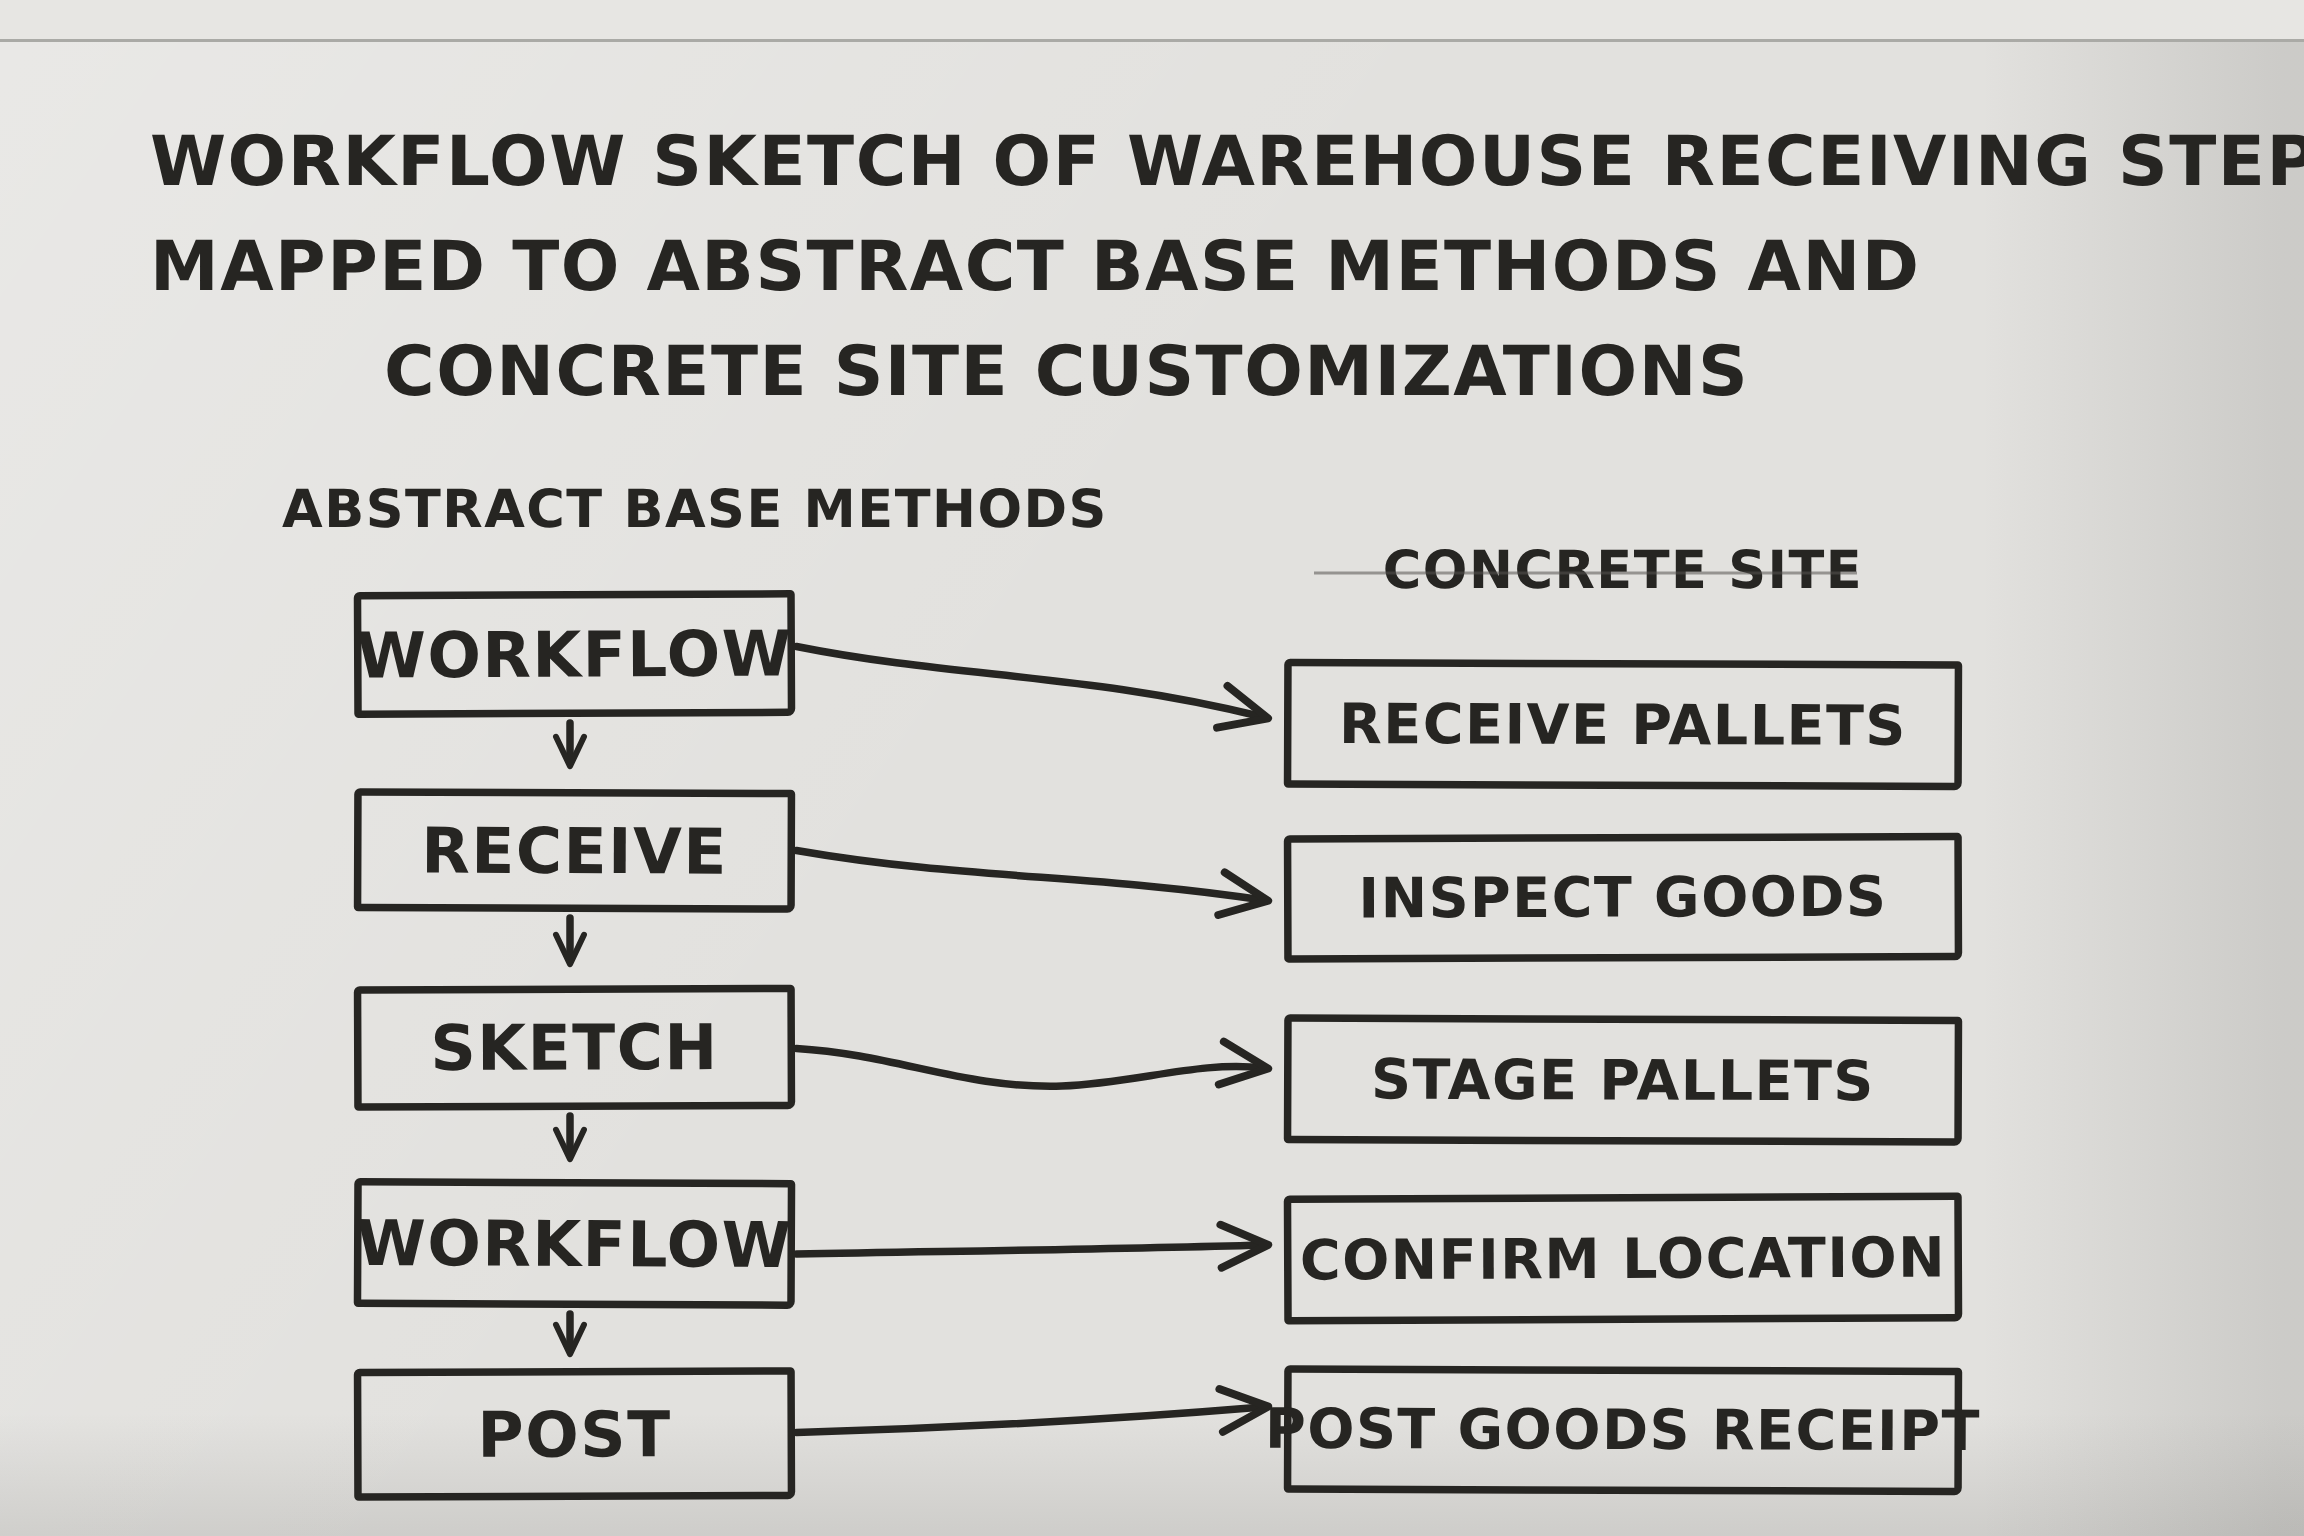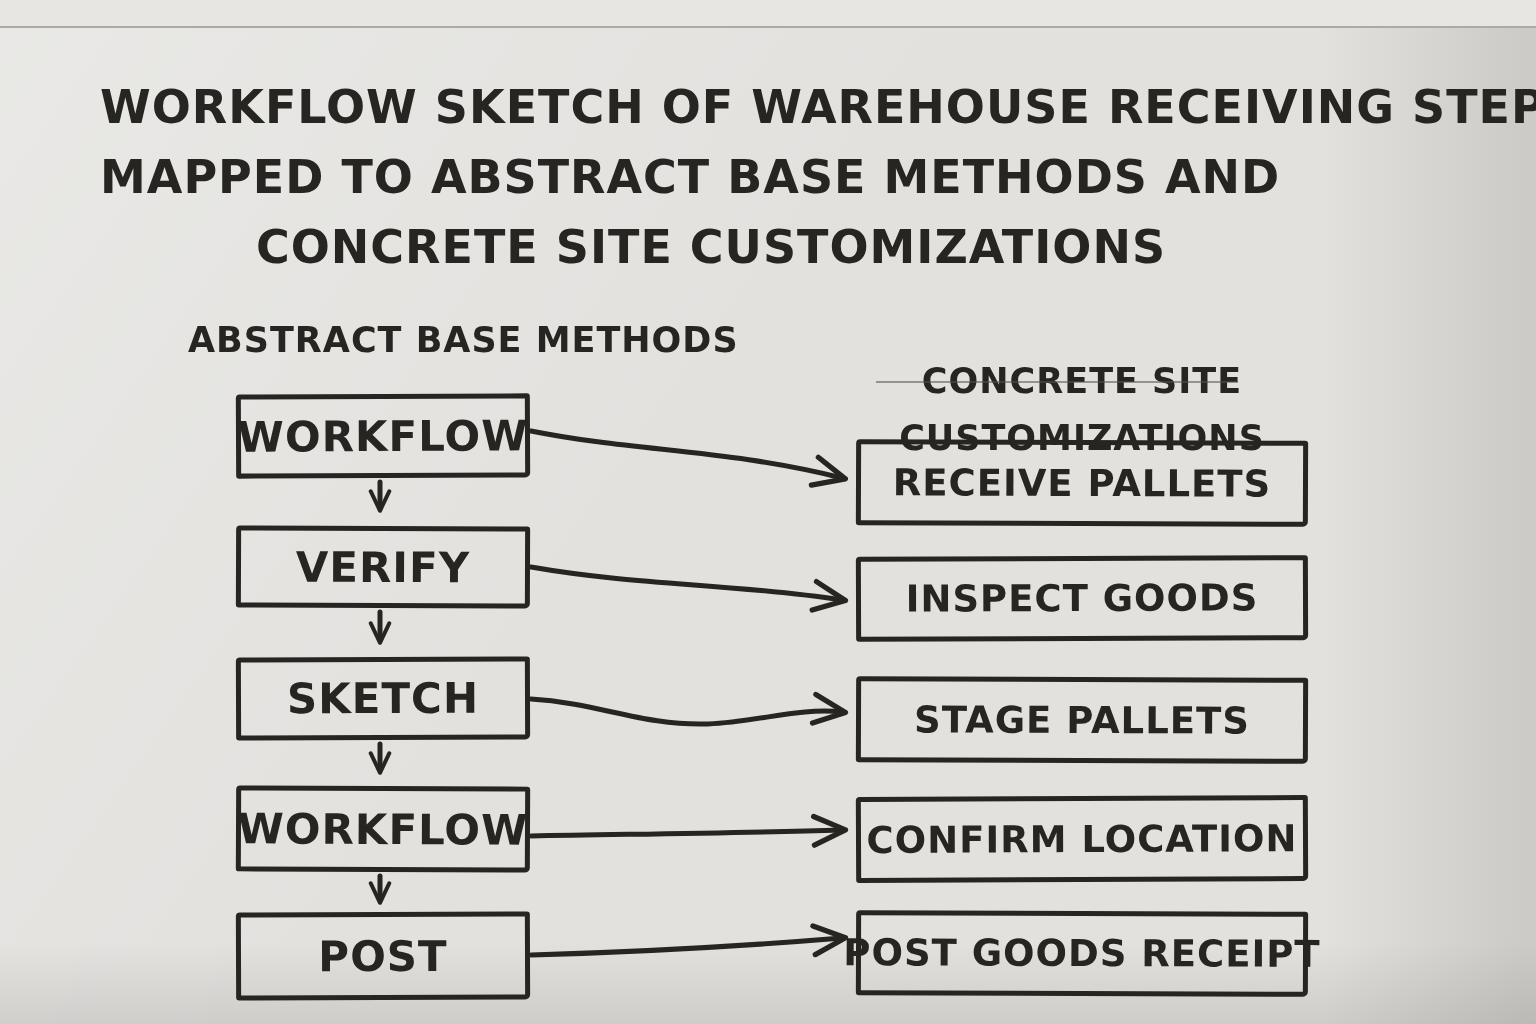--- a/index.html
+++ b/index.html
@@ -58,30 +58,29 @@
   <div class="title">
     <div class="l1">WORKFLOW SKETCH OF WAREHOUSE RECEIVING STEPS</div>
     <div class="l2">MAPPED TO ABSTRACT BASE METHODS AND</div>
     <div class="l3">CONCRETE SITE CUSTOMIZATIONS</div>
   </div>
 
   <div class="col-header left-h">ABSTRACT BASE METHODS</div>
 
   <div class="col-header right-h">
     <div>CONCRETE SITE</div>
-    <div>CUSTOMIZATIONS</div>
   </div>
 
   <div class="hairline"></div>
 
   <div class="sbox lbox" style="top:394px;height:84px;transform:rotate(-0.25deg);">
     <span>WORKFLOW</span>
   </div>
   <div class="sbox lbox" style="top:526px;height:82px;transform:rotate(0.2deg);">
-    <span>VERIFY</span>
+    <span>RECEIVE</span>
   </div>
   <div class="sbox lbox" style="top:657px;height:83px;transform:rotate(-0.2deg);">
     <span>SKETCH</span>
   </div>
   <div class="sbox lbox" style="top:786px;height:86px;transform:rotate(0.25deg);">
     <span>WORKFLOW</span>
   </div>
   <div class="sbox lbox" style="top:912px;height:88px;transform:rotate(-0.2deg);">
     <span>POST</span>
   </div>

